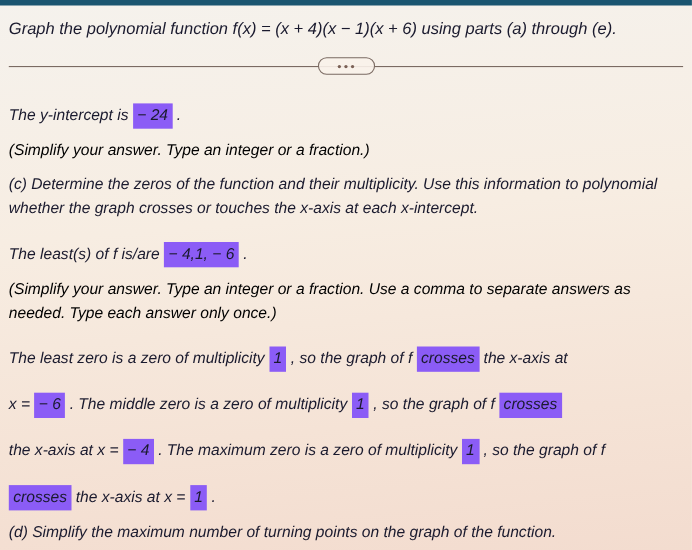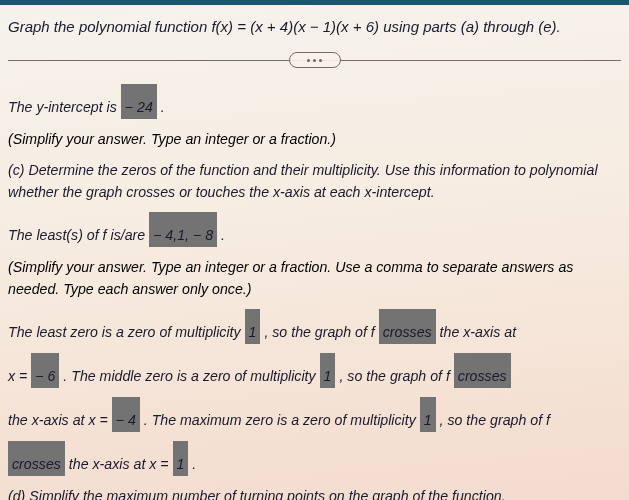--- a/index.html
+++ b/index.html
@@ -19,21 +19,21 @@
 .divider-line { position:absolute; top:50%; left:0; right:0; height:1px; background:#7a6a62; }
 .divider-pill {
   position:absolute; left:50%; top:50%; transform:translate(-50%,-50%);
   width:52px; height:16px; border:1px solid #7a6a62; border-radius:10px;
   background:rgba(250,242,234,0.9);
   display:flex; align-items:center; justify-content:center; gap:3px;
 }
 .divider-pill span { width:3px; height:3px; border-radius:50%; background:#7a6055; }
 p { margin-bottom:9px; }
 .filled {
-  background:#737373; padding:12px 4px 1px 4px; display:inline-block;
+  background:#8b5cf6; padding:0 4px 1px 4px; display:inline-block;margin-top:10px;
 }
 .instr { color:#000000; }
 .answer-box {
   display:inline-block; width:20px; height:20px; border:2px solid #2a5aa0;
   vertical-align:middle; margin-right:4px; background:#fff;
 }
 .section-d { margin-top:6px; }
 </style>
 </head>
 <body>
@@ -53,21 +53,21 @@
   <span>The y-intercept is </span>
   <span class="filled">− 24</span>
   <span> .</span>
 </p>
 <p class="instr">(Simplify your answer. Type an integer or a fraction.)</p>
 
 <p>(c) Determine the zeros of the function and their multiplicity. Use this information to polynomial whether the graph crosses or touches the x-axis at each x-intercept.</p>
 
 <p>
   <span>The least(s) of f is/are </span>
-  <span class="filled">− 4,1, − 8</span>
+  <span class="filled">− 4,1, − 6</span>
   <span> .</span>
 </p>
 <p class="instr">(Simplify your answer. Type an integer or a fraction. Use a comma to separate answers as needed. Type each answer only once.)</p>
 
 <p>
   <span>The least zero is a zero of multiplicity </span><span class="filled">1</span><span> , so the graph of f </span><span class="filled">crosses</span><span> the x-axis at</span>
 </p>
 <p>
   <span>x = </span><span class="filled">− 6</span><span> . The middle zero is a zero of multiplicity </span><span class="filled">1</span><span> , so the graph of f </span><span class="filled">crosses</span>
 </p>

